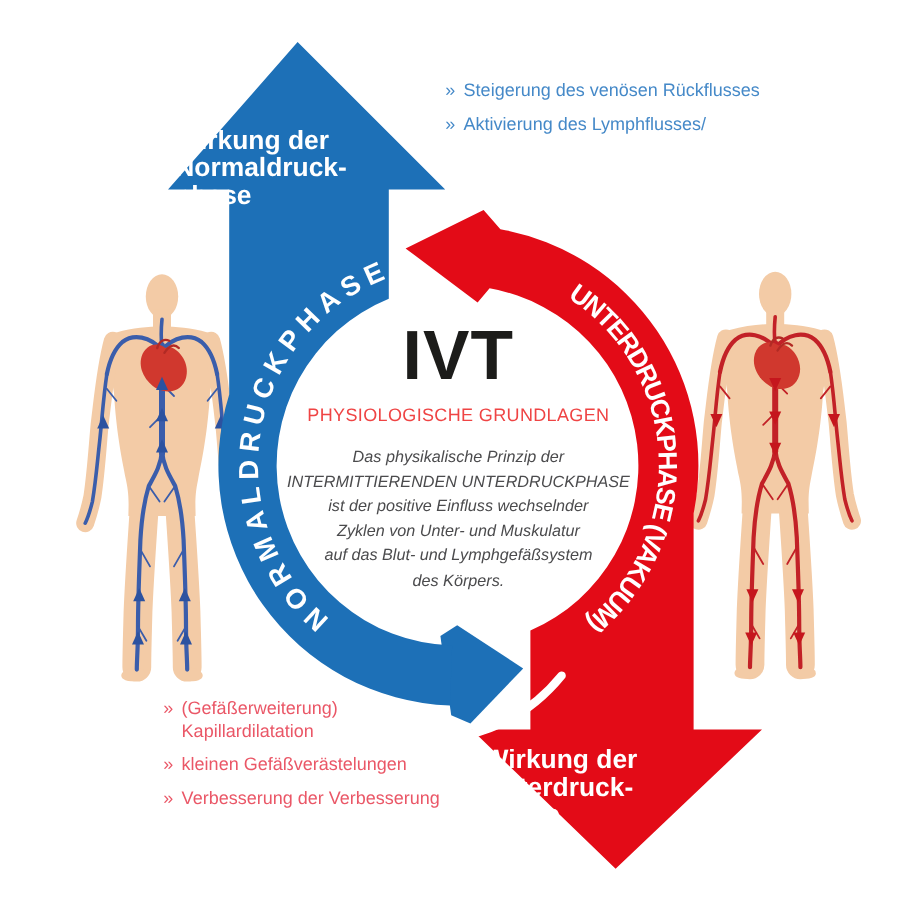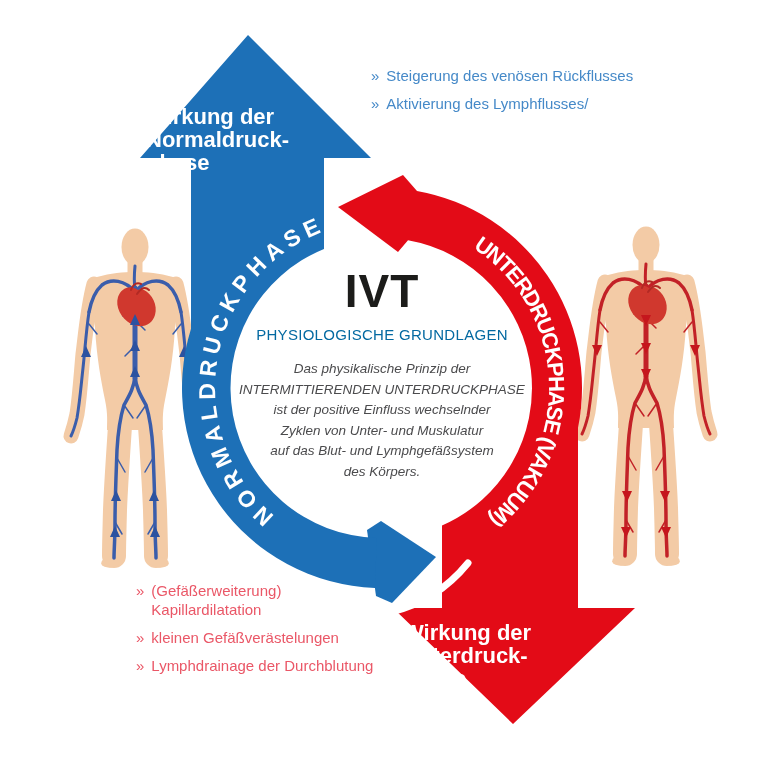--- a/index.html
+++ b/index.html
@@ -3,22 +3,22 @@
 <meta charset="utf-8">
 <style>
   html,body{margin:0;padding:0;background:#fff;}
   #canvas{
     position:relative;width:768px;height:768px;background:#fff;
     font-family:"Liberation Sans",sans-serif;overflow:hidden;
   }
   #scene{position:absolute;left:0;top:0;}
   .ring-label{font-family:"Liberation Sans",sans-serif;font-weight:bold;fill:#ffffff;}
   .center-block{position:absolute;left:227px;top:268px;width:310px;text-align:center;}
-  .ivt-title{font-size:46px;font-weight:bold;color:#1c1c1a;letter-spacing:1px;line-height:1;}
-  .ivt-subtitle{font-size:15px;color:#0369a1;margin-top:12px;letter-spacing:0.3px;}
+  .ivt-title{font-size:58px;font-weight:bold;color:#1c1c1a;letter-spacing:1px;line-height:1;}
+  .ivt-subtitle{font-size:15px;color:#ef4444;margin-top:12px;letter-spacing:0.3px;}
   .ivt-body{font-size:13.5px;line-height:20.5px;color:#4b4b4d;margin-top:16px;font-style:italic;}
   .arrow-heading{position:absolute;width:220px;text-align:left;color:#ffffff;
     font-weight:bold;font-size:22px;line-height:23px;}
   #heading-normal{left:146px;top:105px;}
   #heading-vacuum{left:403px;top:621px;}
   .arrow-heading span{display:block;}
   .effects{position:absolute;font-size:15px;line-height:19px;}
   #effects-normal{left:371px;top:66px;color:#4589c8;width:290px;}
   #effects-vacuum{left:136px;top:581px;color:#ea5767;width:260px;}
   .effect{display:flex;gap:7px;margin-bottom:9px;}
@@ -196,18 +196,18 @@
     </div>
     <div class="effect">
       <span class="bullet">»</span>
       <span class="effect-lines">
         <span>kleinen Gefäßverästelungen</span>
       </span>
     </div>
     <div class="effect">
       <span class="bullet">»</span>
       <span class="effect-lines">
-        <span>Lymphdrainage der Durchblutung</span>
+        <span>Verbesserung der Verbesserung</span>
       </span>
     </div>
   </div>
 
 </div>
 
 </body></html>

